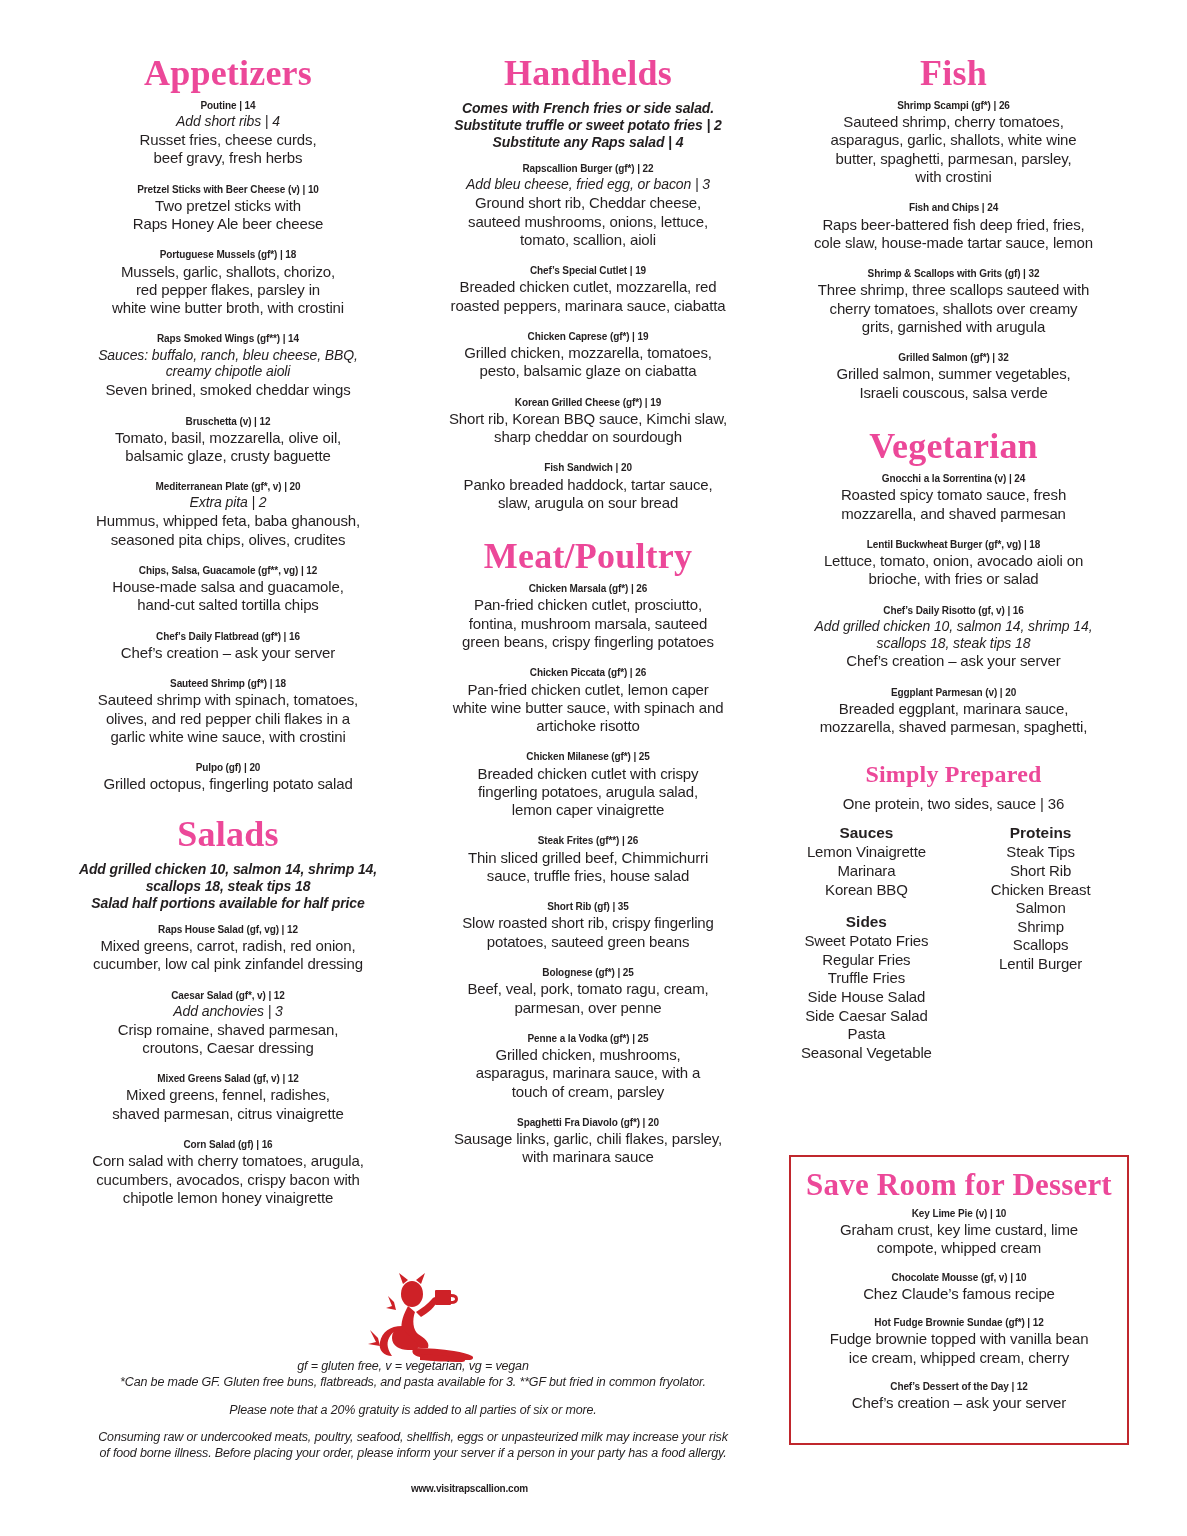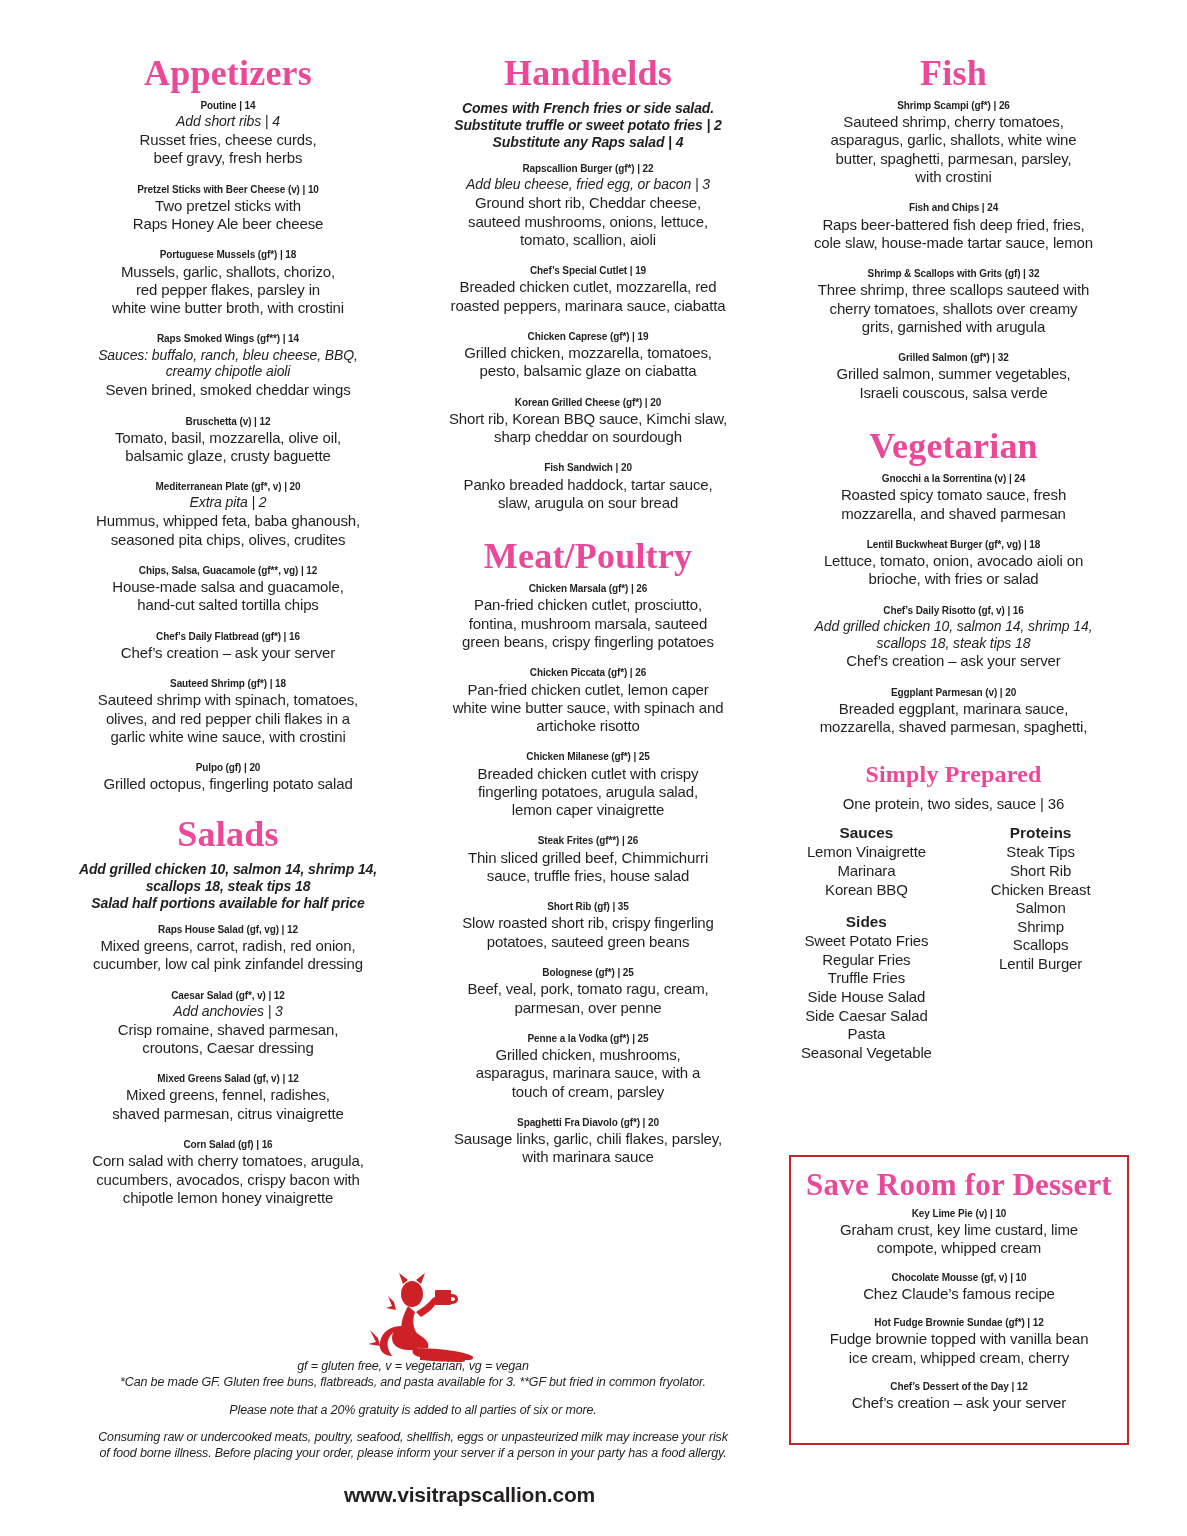--- a/index.html
+++ b/index.html
@@ -145,21 +145,21 @@
   }
   .footer .gap { margin-top: 11px; }
 
   .site {
     position: absolute;
     left: 0;
     top: 1483px;
     width: 939px;
     text-align: center;
     font-weight: 700;
-    font-size: 21px;
+    font-size: 10px;
     letter-spacing: -0.2px;
   }
 
   
   .mascot {
     position: absolute;
     left: 358px;
     top: 1268px;
     width: 120px;
     height: 100px;
@@ -262,21 +262,21 @@
             </div>
             <div class="item">
               <p class="item-name">Chef’s Special Cutlet | 19</p>
               <p class="item-desc">Breaded chicken cutlet, mozzarella, red<br>roasted peppers, marinara sauce, ciabatta</p>
             </div>
             <div class="item">
               <p class="item-name">Chicken Caprese (gf*) | 19</p>
               <p class="item-desc">Grilled chicken, mozzarella, tomatoes,<br>pesto, balsamic glaze on ciabatta</p>
             </div>
             <div class="item">
-              <p class="item-name">Korean Grilled Cheese (gf*) | 20</p>
+              <p class="item-name">Korean Grilled Cheese (gf*) | 19</p>
               <p class="item-desc">Short rib, Korean BBQ sauce,  Kimchi slaw,<br>sharp cheddar on sourdough</p>
             </div>
             <div class="item">
               <p class="item-name">Fish Sandwich | 20</p>
               <p class="item-desc">Panko breaded haddock, tartar sauce,<br>slaw, arugula on sour bread</p>
             </div>
           </div>
       </div>
 
       <div class="sec-block sec-gap-top">

